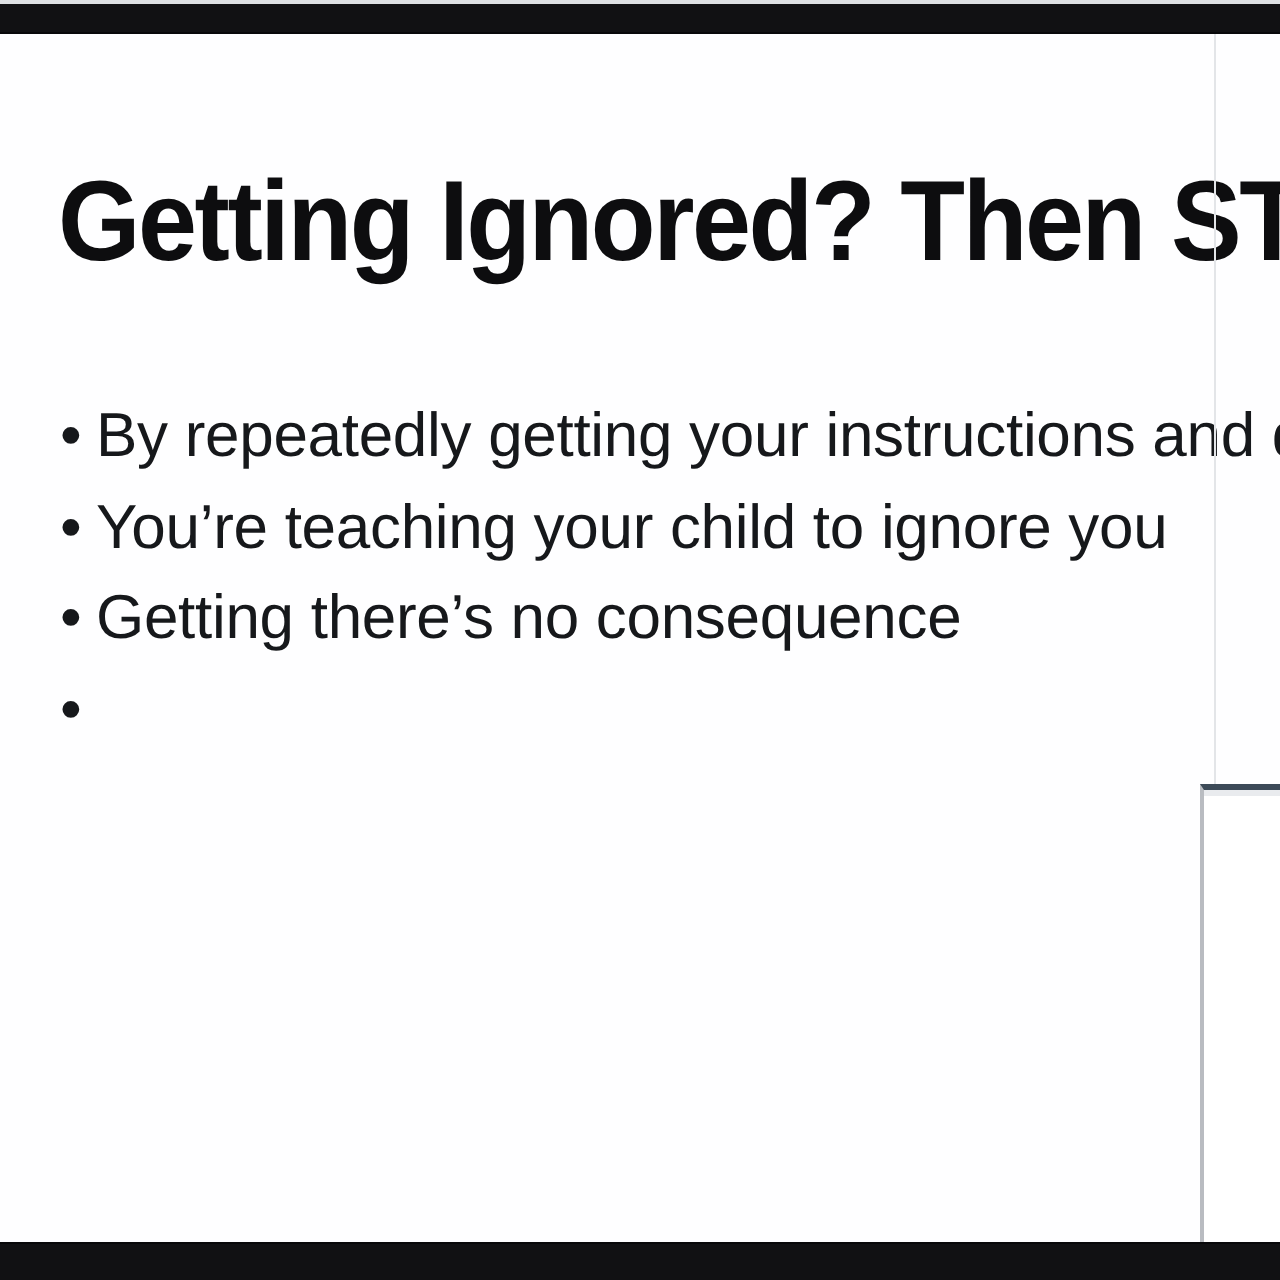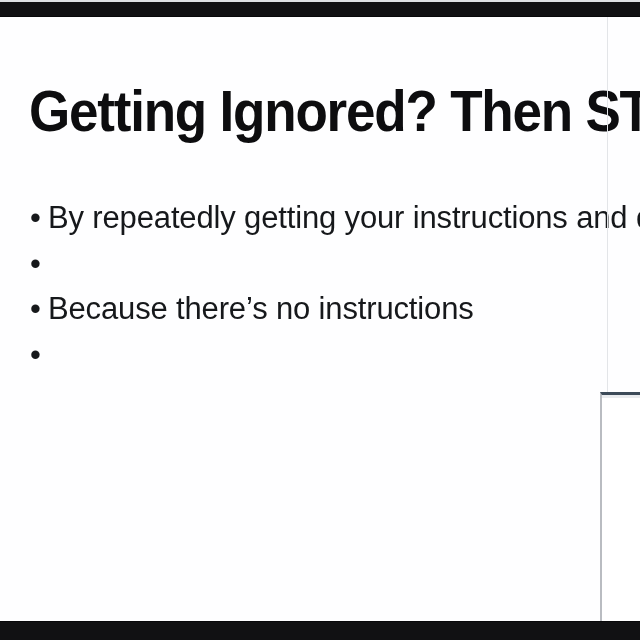--- a/index.html
+++ b/index.html
@@ -161,25 +161,26 @@
 
     <ul class="bullet-list">
 
       <li class="bullet-item">
         <span class="bullet-marker">•</span>
         <span class="bullet-text">By repeatedly getting your instructions and d</span>
       </li>
 
       <li class="bullet-item">
         <span class="bullet-marker">•</span>
+        <span class="bullet-text">You’re teaching your child to ignore you</span>
       </li>
 
       <li class="bullet-item">
         <span class="bullet-marker">•</span>
-        <span class="bullet-text">Because there’s no instructions</span>
+        <span class="bullet-text">Getting there’s no consequence</span>
       </li>
 
       <li class="bullet-item">
         <span class="bullet-marker">•</span>
       </li>
 
     </ul>
 
     <div class="corner-box">
       <div class="corner-box-inner"></div>

